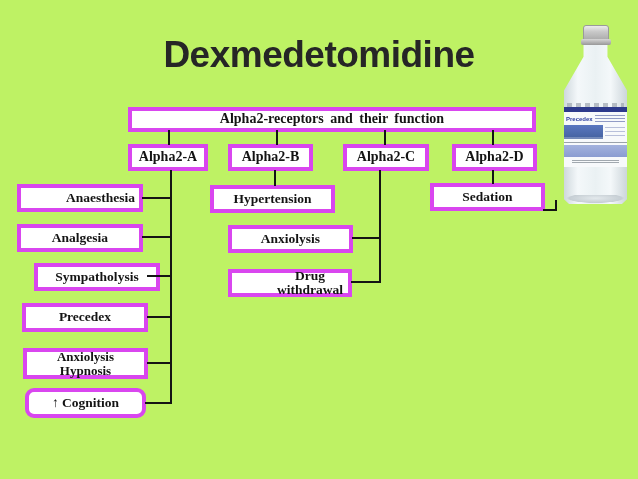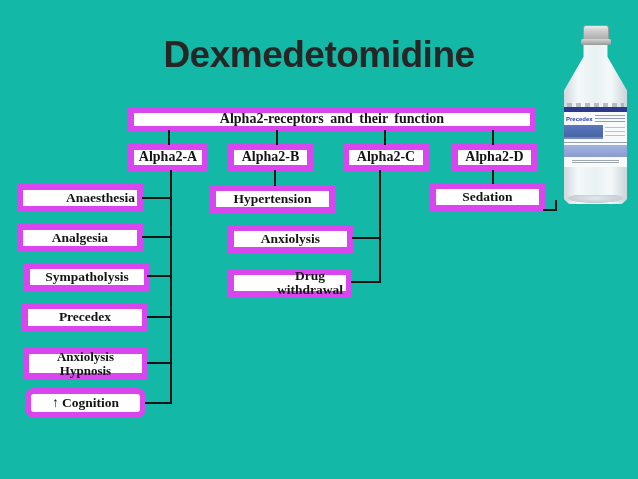--- a/index.html
+++ b/index.html
@@ -1,57 +1,57 @@
 <!DOCTYPE html>
 <html><head>
 <meta charset="utf-8">
 <style>
   html,body{margin:0;padding:0;background:#ffffff;}
   #slide{
     position:relative;
     width:638px;height:479px;
-    background:#14b8a6;
+    background:#bef264;
     overflow:hidden;
     font-family:"Liberation Serif", serif;
   }
   
   #title{
     position:absolute;
     left:0; top:36px; width:638px;
     text-align:center;
     font-family:"Liberation Sans", sans-serif;
     font-weight:bold;
     font-size:37px;
     line-height:1;
     color:#262626;
     letter-spacing:-0.5px;
   }
   
   .box{
     position:absolute;
     box-sizing:border-box;
-    border:6px solid #d946ef;
+    border:4px solid #d946ef;
     background:#ffffff;
     color:#141414;
     font-weight:bold;
     font-size:13.5px;
     display:flex;
     align-items:center;
     justify-content:center;
     text-align:center;
     line-height:1.05;
   }
   #bx-root  {left:128px;top:107px;width:408px;height:25px;font-size:14px;word-spacing:3px;}
   #bx-a     {left:128px;top:144px;width:80px; height:27px;font-size:14px;text-align:center;}
   #bx-b     {left:228px;top:144px;width:85px; height:27px;font-size:14px;}
   #bx-c     {left:343px;top:144px;width:86px; height:27px;font-size:14px;}
   #bx-d     {left:452px;top:144px;width:85px; height:27px;font-size:14px;}
   #bx-anaes {left:17px; top:184px;width:126px;height:28px;padding-left:41px;}
   #bx-analg {left:17px; top:224px;width:126px;height:28px;}
-  #bx-symp  {left:24px; top:263px;width:126px;height:28px;font-family:Liberation Serif, serif;}
+  #bx-symp  {left:34px; top:263px;width:126px;height:28px;font-family:Liberation Serif, serif;}
   #bx-sed   {left:22px; top:303px;width:126px;height:29px;}
   #bx-anxhyp{left:23px; top:348px;width:125px;height:31px;font-size:13px;flex-direction:column;}
   #bx-cog   {left:25px; top:388px;width:121px;height:30px;border-radius:9px;}
   #bx-hyper {left:210px;top:185px;width:125px;height:28px;}
   #bx-anx2  {left:228px;top:225px;width:125px;height:28px;}
   #bx-drug  {left:228px;top:269px;width:124px;height:28px;padding-left:40px;}
   #bx-unk   {left:430px;top:183px;width:115px;height:28px;}
   
   .ln{position:absolute;background:#141414;}
   #ln-drop-a {left:168px;top:130px;width:2px;height:15px;}

